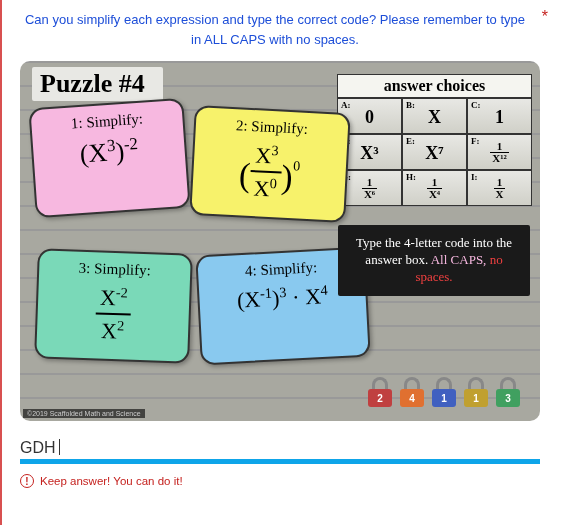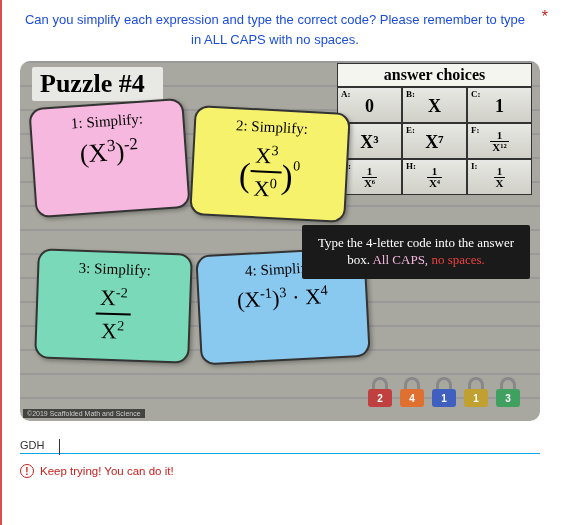--- a/index.html
+++ b/index.html
@@ -5,57 +5,57 @@
   * { box-sizing: border-box; margin: 0; padding: 0; }
   body { font-family: Arial, sans-serif; background: #fff; width: 570px; height: 525px; position: relative; padding: 10px 18px; border-left: 2px solid #d85050; }
   .required { color: #c5221f; position: absolute; top: 8px; right: 22px; }
   .question { font-size: 13px; color: #1d4ed8; line-height: 1.5; margin-bottom: 12px; max-width: 510px; text-align: center; }
   .puzzle-area { width: 520px; height: 360px; background: #b8b8b0; position: relative; border-radius: 10px; background-image: 
     repeating-linear-gradient(0deg, #a8a8a0 0 22px, #999 22px 24px),
     repeating-linear-gradient(90deg, transparent 0 50px, #999 50px 52px);
     overflow: hidden;
   }
   .puzzle-title { position: absolute; top: 6px; left: 12px; font-family: "Comic Sans MS", cursive; font-size: 26px; font-weight: bold; background: #e8e8e4; padding: 2px 18px 2px 8px; border-radius: 2px; }
-  .answer-panel { position: absolute; top: 2px; right: 8px; width: 195px; }
+  .answer-panel { position: absolute; top: 13px; right: 8px; width: 195px; }
   .answer-title { text-align: center; background: #f5f5f0; font-family: "Comic Sans MS", cursive; font-size: 16px; font-weight: bold; padding: 2px 0; border: 1px solid #333; }
   .answer-grid { display: grid; grid-template-columns: repeat(3, 1fr); }
   .answer-cell { border: 1px solid #333; height: 36px; position: relative; background: linear-gradient(to bottom, #e8e8e4, #d0d0c8); font-family: "Comic Sans MS", cursive; }
   .answer-letter { position: absolute; top: 1px; left: 3px; font-size: 9px; font-weight: bold; }
   .answer-value { text-align: center; font-size: 18px; font-weight: bold; line-height: 36px; }
   .frac { display: inline-block; vertical-align: middle; text-align: center; font-size: 10px; line-height: 1; }
   .frac .num { display: block; border-bottom: 1px solid #000; padding: 0 2px; }
   .frac .den { display: block; padding: 0 2px; font-family: Liberation Serif, serif; }
   .answer-value .frac { font-size: 11px; position: relative; top: -2px; }
   
   .card { position: absolute; border: 2px solid #333; border-radius: 14px; padding: 8px 14px 14px; box-shadow: 2px 2px 4px rgba(0,0,0,0.3); font-family: "Comic Sans MS", cursive; }
   .card-title { font-size: 15px; text-align: center; margin-bottom: 6px; }
   .card-expr { text-align: center; font-size: 26px; font-family: Georgia, serif; }
   
   .card1 { background: #f7b8e0; top: 42px; left: 12px; width: 155px; height: 110px; transform: rotate(-4deg); }
   .card2 { background: #f7f26b; top: 48px; left: 172px; width: 156px; height: 110px; transform: rotate(3deg); }
   .card3 { background: #7ad9b8; top: 190px; left: 16px; width: 155px; height: 110px; transform: rotate(2deg); }
   .card4 { background: #89c9ef; top: 190px; left: 178px; width: 170px; height: 110px; transform: rotate(-3deg); }
   
-  .instr { position: absolute; top: 164px; right: 10px; width: 228px; background: #1a1a1a; color: #fff; padding: 10px 12px; font-family: "Comic Sans MS", cursive; font-size: 13px; text-align: center; border-radius: 2px; line-height: 1.3; }
+  .instr { position: absolute; top: 164px; right: 10px; width: 192px; background: #1a1a1a; color: #fff; padding: 10px 12px; font-family: "Comic Sans MS", cursive; font-size: 13px; text-align: center; border-radius: 2px; line-height: 1.3; }
   .instr .hl1 { color: #f7b8e0; }
   .instr .hl2 { color: #f04040; }
   
   .locks { position: absolute; bottom: 14px; right: 18px; display: flex; gap: 4px; }
   .lock { width: 28px; height: 30px; position: relative; }
   .lock-shackle { width: 16px; height: 12px; border: 3px solid #888; border-bottom: none; border-radius: 8px 8px 0 0; margin: 0 auto; }
   .lock-body { width: 24px; height: 18px; border-radius: 3px; margin: 0 auto; display:flex; align-items:center; justify-content:center; font-size:10px; font-weight:bold; color:#fff; }
   .lock1 .lock-body { background: #c04040; }
   .lock2 .lock-body { background: #e07030; }
   .lock3 .lock-body { background: #4060c0; }
   .lock4 .lock-body { background: #c0a030; }
   .lock5 .lock-body { background: #40a060; }
   
   .credit { position: absolute; bottom: 3px; left: 3px; font-size: 7px; background: rgba(0,0,0,0.6); color: #ccc; padding: 1px 4px; }
   
-  .input-row { margin-top: 18px; border-bottom: 1px solid #0ea5e9; width: 520px; font-size: 11px; color: #333; padding-bottom: 2px; position: relative; }
+  .input-row { margin-top: 18px; border-bottom: 5px solid #0ea5e9; width: 520px; font-size: 16px; color: #333; padding-bottom: 2px; position: relative; }
   .input-row::after { content: ""; position: absolute; right: 480px; top: 0; height: 16px; border-left: 1px solid #333; }
   .error-row { margin-top: 10px; display: flex; align-items: center; gap: 6px; color: #c5221f; font-size: 11.5px; }
   .error-icon { width: 14px; height: 14px; border: 1.5px solid #c5221f; border-radius: 50%; display: flex; align-items: center; justify-content: center; font-size: 10px; font-weight: bold; }
   
   .bigfrac { display:inline-block; text-align:center; vertical-align:middle; }
   .bigfrac .n { display:block; border-bottom: 2px solid #000; padding: 0 4px 2px; }
   .bigfrac .d { display:block; padding: 2px 4px 0; }
   
   sup { font-size: 0.65em; }
 </style>
@@ -162,14 +162,14 @@
 
   <div class="credit">©2019 Scaffolded Math and Science</div>
 </div>
 
 <div class="input-row">
   <span>GDH</span>
 </div>
 
 <div class="error-row">
   <span class="error-icon">!</span>
-  <span>Keep trying! You can do it!</span>
+  <span>Keep answer! You can do it!</span>
 </div>
 
 </body></html>

